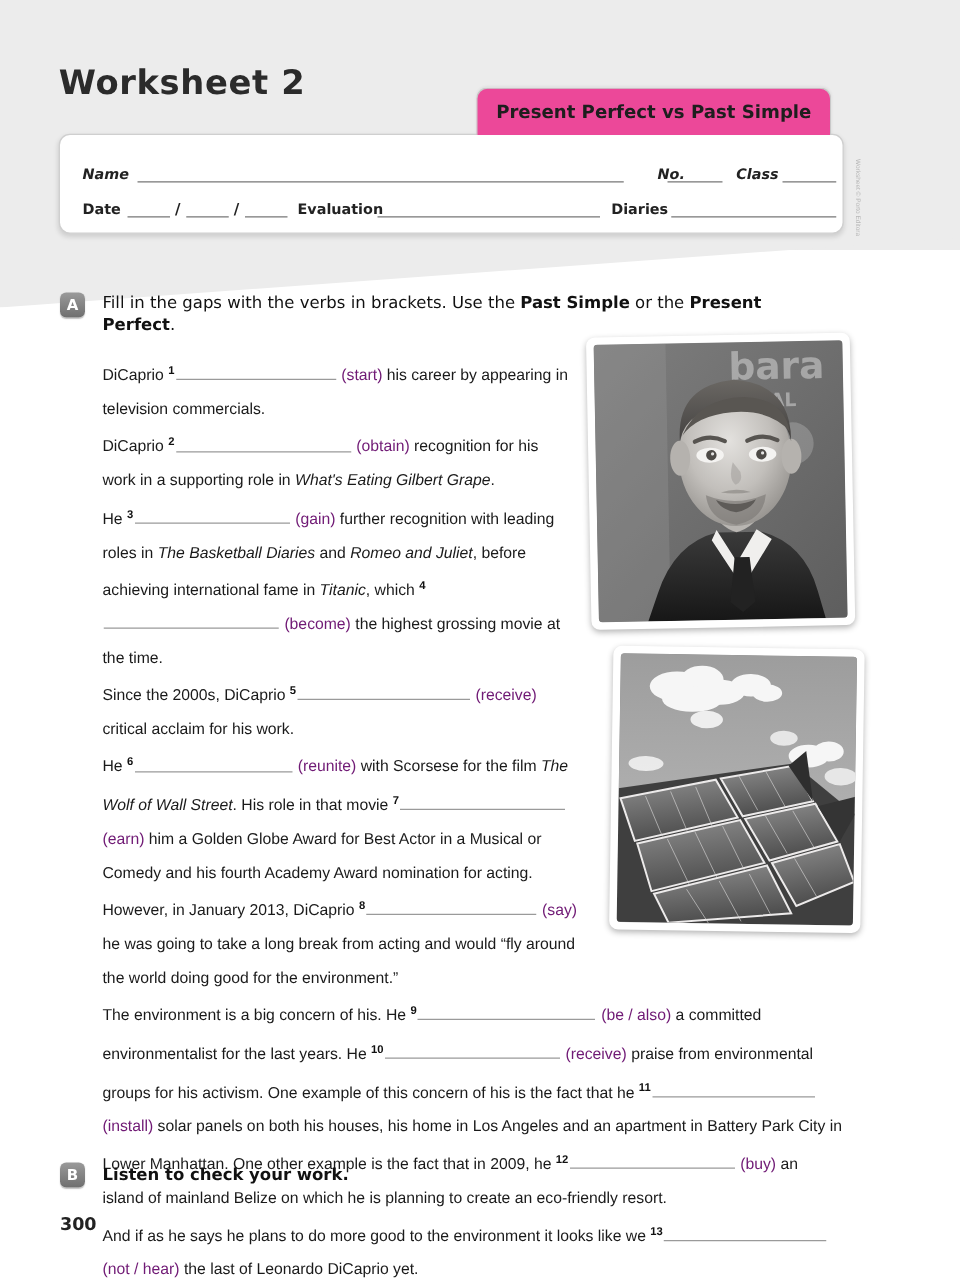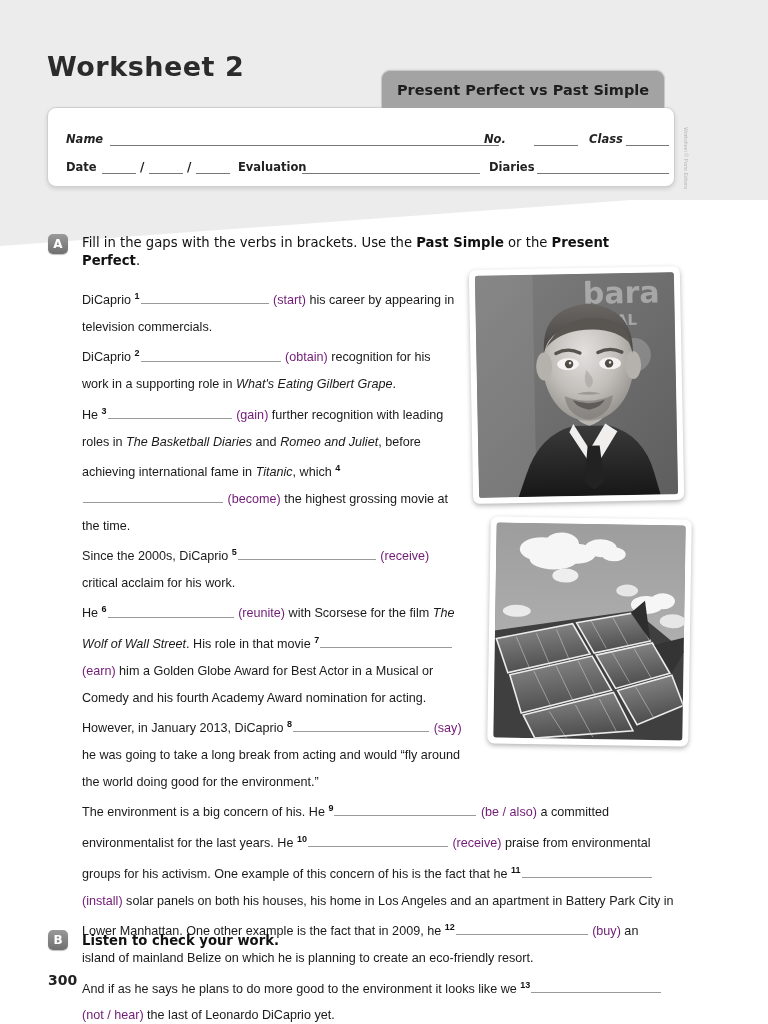--- a/index.html
+++ b/index.html
@@ -34,21 +34,21 @@
     font-size:27px; font-weight:bold; color:#2b2b2b;
     letter-spacing:0.5px;
     font-family:"DejaVu Sans", sans-serif;
   }
   #worksheet-title .num { margin-left:10px; }
 
   
   #grammar-tag {
     position:absolute; left:381px; top:70px;
     width:284px; height:38px;
-    background:#a3a3a3;
+    background:#ec4899;
     border:1px solid #c8c8c8;
     border-radius:9px 9px 0 0;
     border-bottom:none;
     display:flex; align-items:center; justify-content:center;
     z-index:4;
     box-shadow:0 -1px 2px rgba(0,0,0,0.05);
   }
   #grammar-tag span {
     font-size:14.5px; font-weight:bold; color:#1e1e1e;
     font-family:"DejaVu Sans", sans-serif;
@@ -192,21 +192,21 @@
 
 <div id="grammar-tag">
   <span>Present Perfect vs Past Simple</span>
 </div>
 
 <div id="student-info-card">
 
   <div class="field-row frow1">
     <span class="fld-label" style="left:18px;">Name</span>
     <span class="fld-line" style="left:62px; width:389px;"></span>
-    <span class="fld-label" style="left:436px;">No.</span>
+    <span class="fld-label" style="left:478px;">No.</span>
     <span class="fld-line" style="left:486px; width:44px;"></span>
     <span class="fld-label" style="left:541px;">Class</span>
     <span class="fld-line" style="left:578px; width:43px;"></span>
   </div>
 
   <div class="field-row frow2">
     <span class="fld-label" style="left:18px;">Date</span>
     <span class="fld-line" style="left:54px; width:34px;"></span>
     <span class="slash" style="left:92px;">/</span>
     <span class="fld-line" style="left:101px; width:34px;"></span>

